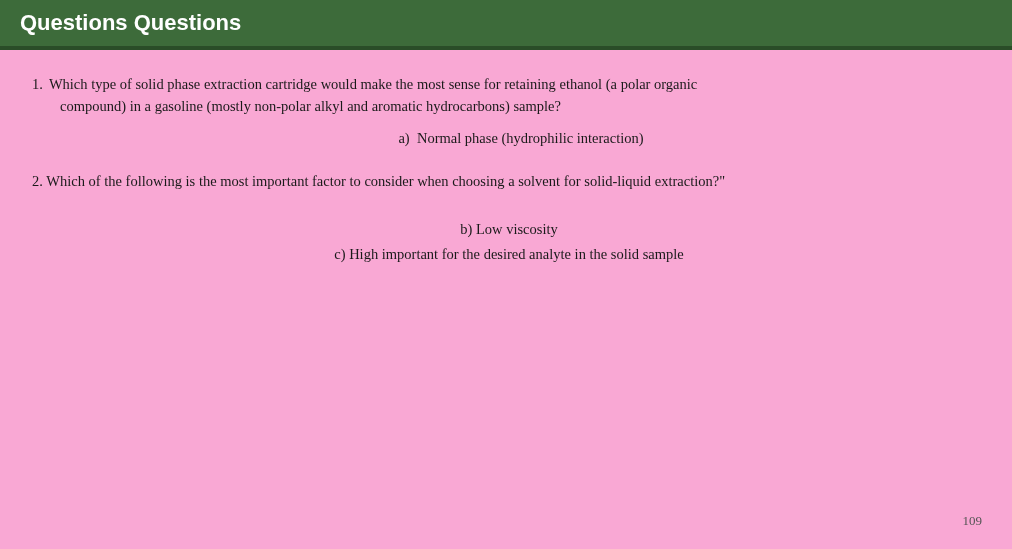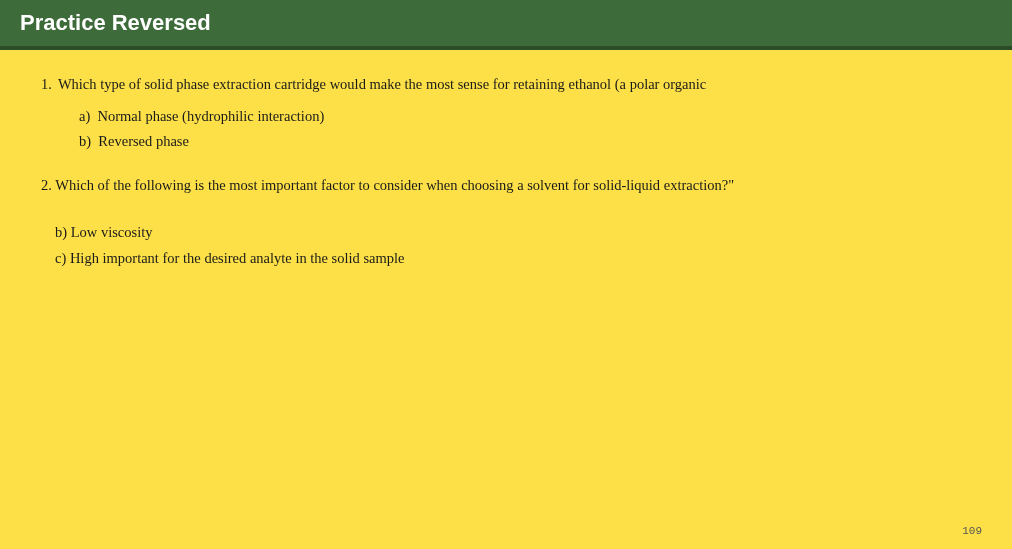--- a/index.html
+++ b/index.html
@@ -32,22 +32,22 @@
 
     .header-title {
       color: #ffffff;
       font-size: 22px;
       font-weight: bold;
       font-family: Arial, sans-serif;
     }
 
     .content-area {
       flex: 1;
-      background: #fde047;
-      padding: 24px 40px 20px 41px;
+      background: #f9a8d4;
+      padding: 24px 40px 20px 32px;
       position: relative;
       overflow: hidden;
     }
 
     .question-block {
       margin-bottom: 20px;
     }
 
     .question-text {
       font-size: 14.5px;
@@ -64,67 +64,66 @@
       vertical-align: middle;
       margin-left: 4px;
     }
 
     .question-2-block {
       margin-top: 10px;
     }
 
     .page-number {
       position: absolute;
-      bottom: 12px;
+      bottom: 20px;
       right: 30px;
-      font-size: 11px;
+      font-size: 13px;
       color: #555;
-      font-family: Liberation Mono, monospace;
+      font-family: Liberation Serif, serif;
     }
 
     .indent-block {
       padding-left: 28px;
     }
 
     .q2-header {
       font-size: 14.5px;
       color: #1a1a1a;
       line-height: 1.5;
       margin-bottom: 24px;
     }
 
     .answer-item {
       font-size: 14.5px;
       color: #1a1a1a;
       line-height: 1.75;
       padding-left: 10px;
+      text-align: center;
     }
   </style>
 </head>
 <body>
 
 <div class="page-container">
 
   <div class="header-bar">
-    <span class="header-title">Practice Reversed</span>
+    <span class="header-title">Questions Questions</span>
   </div>
 
   <div class="content-area">
 
     <div class="question-block">
       <div class="question-text">
         <span style="margin-right:6px;">1.</span><span>Which type of solid phase extraction cartridge would make the most sense for retaining ethanol (a polar organic</span>
+        <div class="indent-block">compound) in a gasoline (mostly non-polar alkyl and aromatic hydrocarbons) sample?</div>
       </div>
 
       <div class="indent-block">
         <div class="answer-item">
           <span>a)&nbsp;&nbsp;</span><span>Normal phase (hydrophilic interaction)</span>
-        </div>
-        <div class="answer-item">
-          <span>b)&nbsp;&nbsp;</span><span>Reversed phase</span>
         </div>
       </div>
     </div>
 
     <div class="question-2-block">
       <div class="q2-header">
         <span>2. </span><span>Which of the following is the most important factor to consider when choosing a solvent for solid-liquid extraction?"</span>
       </div>
 
       <div>

